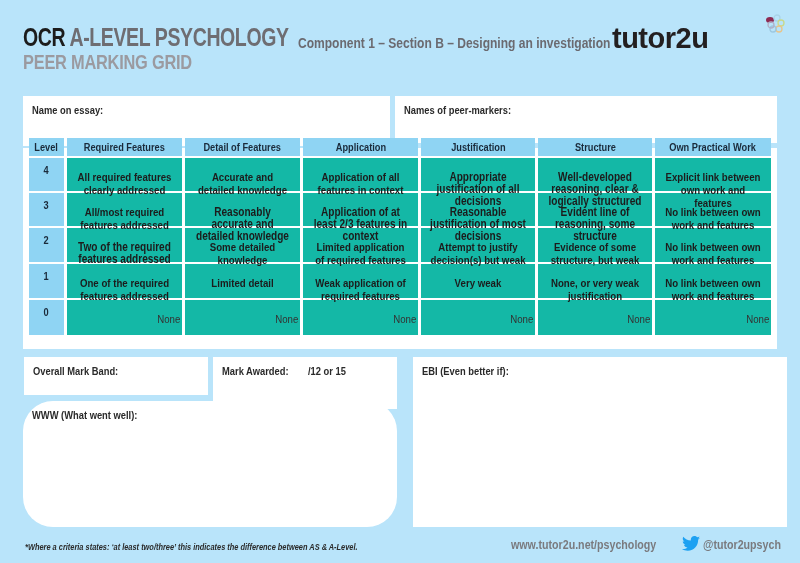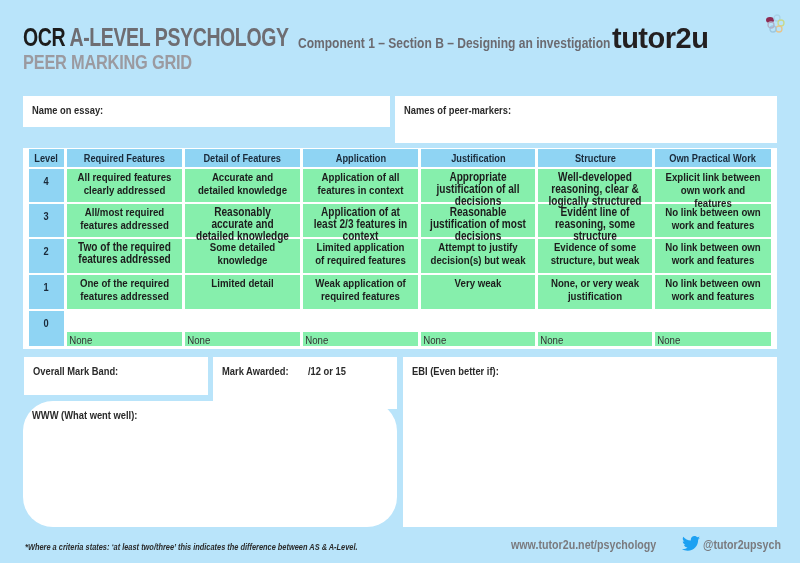--- a/index.html
+++ b/index.html
@@ -8,30 +8,30 @@
   .abs { position: absolute; }
   .title-main { left: 23px; top: 24px; font-family: "Liberation Sans", sans-serif; font-weight: bold; font-size: 25px; letter-spacing: -0.5px; transform: scaleX(0.78); transform-origin: left top; white-space: nowrap; line-height: 26px; }
   .title-main .ocr { color: #1c1c1c; }
   .title-main .alevel { color: #6e6d72; }
   .subtitle { left: 298px; top: 35px; font-weight: bold; font-size: 14px; color: #6b6a70; transform: scaleX(0.86); transform-origin: left top; white-space: nowrap; }
   .title-sub { left: 23px; top: 50px; font-weight: bold; font-size: 21px; color: #9b9aa0; transform: scaleX(0.78); transform-origin: left top; white-space: nowrap; letter-spacing: -0.3px; }
   .logo { left: 612px; top: 22px; font-size: 29px; font-weight: bold; color: #231f20; letter-spacing: -0.5px; white-space: nowrap; }
   .flower { left: 764px; top: 13px; width: 22px; height: 22px; }
   .panel { background: #fff; }
   .label { font-size: 11px; font-weight: bold; color: #2a2a2a; transform: scaleX(0.85); transform-origin: left top; white-space: nowrap; position: absolute; left: 9px; top: 8px; }
-  .grid { position: absolute; left: 29px; top: 149px; display: grid;
+  .grid { position: absolute; left: 29px; top: 138px; display: grid;
           grid-template-columns: 35px 115px 115px 115px 114px 114px 116px;
           grid-template-rows: 18px 33px 33px 34px 34px 35px;
           column-gap: 3px; row-gap: 2px; }
   .hcell { background: #8fd4f3; color: #1a2a3a; font-size: 11px; font-weight: bold; display: flex; align-items: center; justify-content: center; }
   .hcell span, .cell span, .lvl span { display: inline-block; transform: scaleX(0.84); white-space: nowrap; text-align: center; }
   .lvl { background: #8fd4f3; font-size: 11px; font-weight: bold; display: flex; justify-content: center; padding-top: 6px; color: #1a2a3a; }
-  .cell { background: #86efac; font-size: 11.5px; font-weight: bold; color: #1c1c1c; display: flex; justify-content: flex-start; padding-top: 2px; line-height: 13px; text-align: center; }
+  .cell { background: #14b8a6; font-size: 11.5px; font-weight: bold; color: #1c1c1c; display: flex; justify-content: flex-end; padding-top: 13px; line-height: 13px; text-align: center; }
   .cell.small { font-size: 12px; line-height: 12px; }
-  .cell.normal { font-weight: normal; color: #333; margin-top: 21px; }
+  .cell.normal { font-weight: normal; color: #333; }
   .footnote { left: 25px; top: 541px; font-size: 9.5px; font-style: italic; font-weight: bold; color: #2a2a2a; transform: scaleX(0.78); transform-origin: left top; white-space: nowrap; }
   .url { left: 511px; top: 537px; font-size: 13px; font-weight: bold; color: #7a7a7e; transform: scaleX(0.82); transform-origin: left top; white-space: nowrap; }
   .twitter { left: 682px; top: 535px; width: 18px; height: 17px; }
   .handle { left: 703px; top: 537px; font-size: 13px; font-weight: bold; color: #7a7a7e; transform: scaleX(0.82); transform-origin: left top; white-space: nowrap; }
 </style>
 </head>
 <body>
 
 <div class="abs title-main">
   <span class="ocr">OCR</span>
@@ -42,21 +42,21 @@
 <div class="abs logo">tutor2u</div>
 <svg class="abs flower" viewBox="0 0 22 22">
   <ellipse cx="6" cy="7" rx="4" ry="3" fill="#8e2a52"></ellipse>
   <circle cx="13" cy="5" r="3" fill="none" stroke="#a9d3e8" stroke-width="1.3"></circle>
   <circle cx="17" cy="10" r="3" fill="none" stroke="#c9d98a" stroke-width="1.3"></circle>
   <circle cx="15" cy="16" r="3" fill="none" stroke="#e8c48a" stroke-width="1.3"></circle>
   <circle cx="9" cy="16" r="3" fill="none" stroke="#9cc7e0" stroke-width="1.3"></circle>
   <circle cx="7" cy="12" r="3" fill="none" stroke="#b0b0c8" stroke-width="1.3"></circle>
 </svg>
 
-<div class="abs panel" style="left:23px;top:96px;width:367px;height:31px;">
+<div class="abs panel" style="left:23px;top:96px;width:367px;height:50px;">
   <div class="label">Name on essay:</div>
 </div>
 <div class="abs panel" style="left:395px;top:96px;width:382px;height:47px;">
   <div class="label">Names of peer-markers:</div>
 </div>
 
 <div class="abs panel" style="left:23px;top:148px;width:754px;height:201px;"></div>
 <div class="grid">
   <div class="hcell">
       <span>Level</span>
@@ -194,21 +194,21 @@
 <div class="abs panel" style="left:24px;top:357px;width:184px;height:38px;">
   <div class="label">Overall Mark Band:</div>
 </div>
 <div class="abs panel" style="left:213px;top:357px;width:184px;height:52px;">
   <div class="label">Mark Awarded:</div>
   <div class="label" style="left:95px;">/12 or 15</div>
 </div>
 <div class="abs panel" style="left:23px;top:401px;width:374px;height:126px;border-radius:30px;">
   <div class="label">WWW (What went well):</div>
 </div>
-<div class="abs panel" style="left:403px;top:357px;width:374px;height:170px;">
+<div class="abs panel" style="left:413px;top:357px;width:374px;height:170px;">
   <div class="label">EBI (Even better if):</div>
 </div>
 
 <div class="abs footnote">*Where a criteria states: ‘at least two/three’ this indicates the difference between AS &amp; A-Level.</div>
 <div class="abs url">www.tutor2u.net/psychology</div>
 <svg class="abs twitter" viewBox="0 0 24 20">
   <path fill="#1da1f2" d="M24 2.4c-.9.4-1.8.7-2.8.8 1-.6 1.8-1.6 2.2-2.7-1 .6-2 1-3.1 1.2C19.3.7 18 0 16.6 0c-2.7 0-4.9 2.2-4.9 4.9 0 .4 0 .8.1 1.1C7.7 5.8 4.1 3.9 1.7.9c-.4.7-.7 1.6-.7 2.5 0 1.7.9 3.2 2.2 4.1-.8 0-1.6-.2-2.2-.6v.1c0 2.4 1.7 4.4 3.9 4.8-.4.1-.8.2-1.3.2-.3 0-.6 0-.9-.1.6 2 2.4 3.4 4.6 3.4-1.7 1.3-3.8 2.1-6.1 2.1-.4 0-.8 0-1.2-.1 2.2 1.4 4.8 2.2 7.5 2.2 9.1 0 14-7.5 14-14v-.6c1-.7 1.8-1.6 2.5-2.5z"></path>
 </svg>
 <div class="abs handle">@tutor2upsych</div>
 

